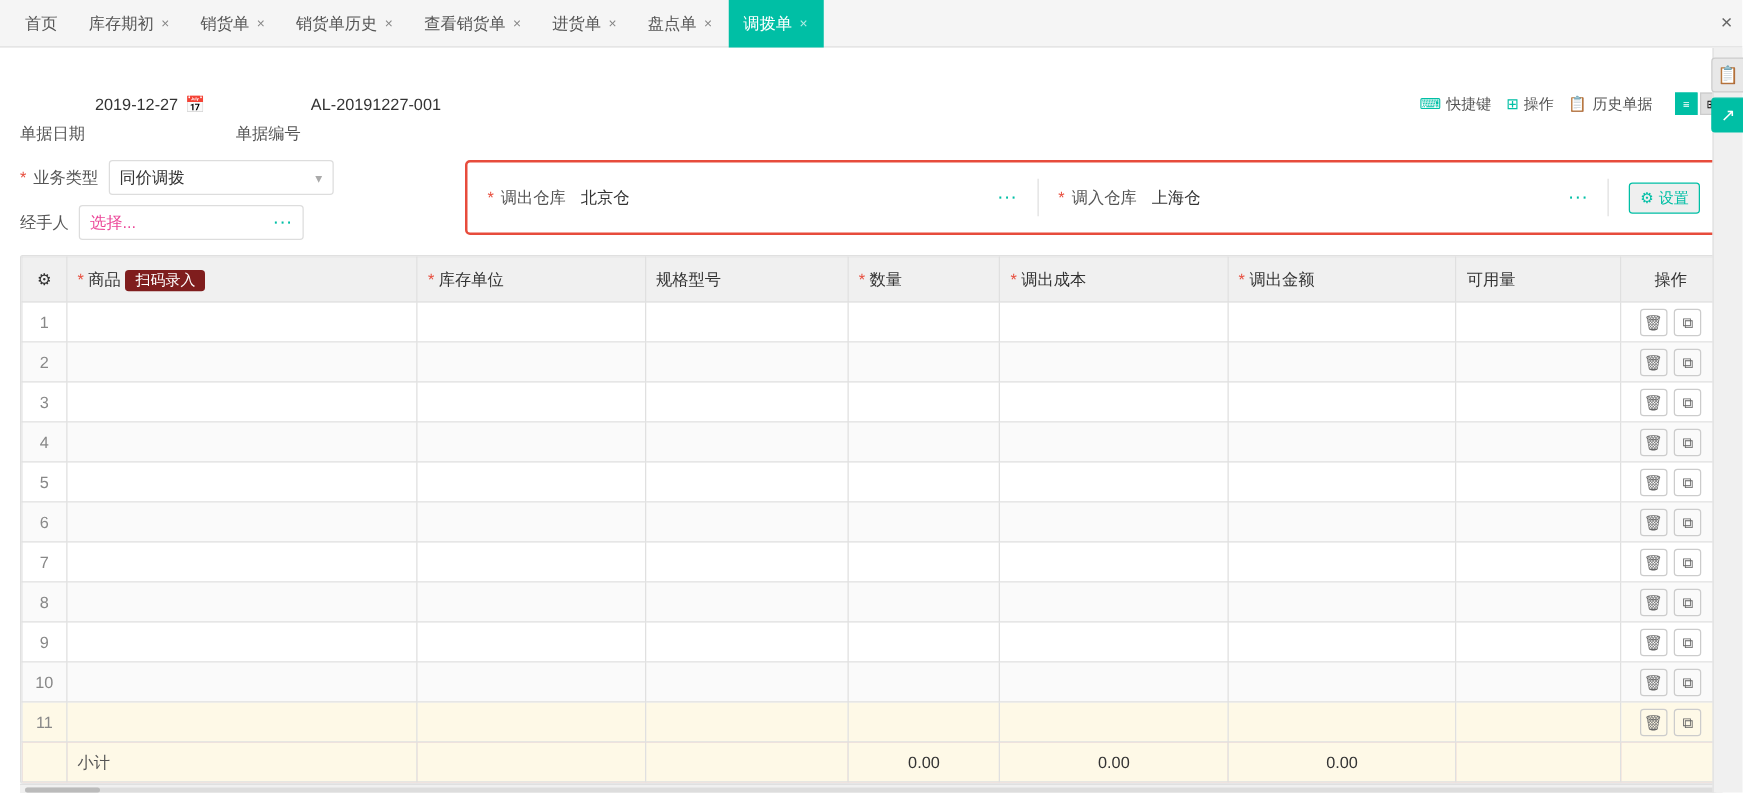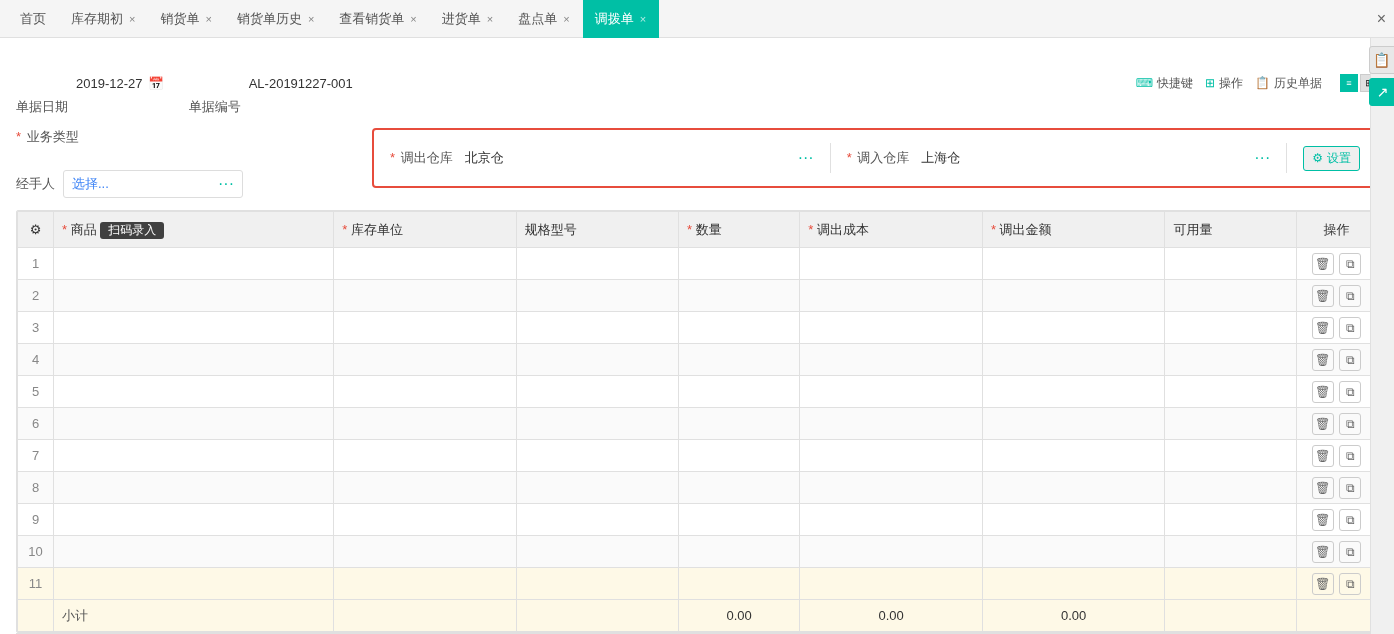--- a/index.html
+++ b/index.html
@@ -92,21 +92,21 @@
     
     .form-area {
       display: flex;
       align-items: flex-start;
       gap: 16px;
       margin-bottom: 12px;
     }
     .form-left {
       display: flex;
       flex-direction: column;
-      gap: 24px;
+      gap: 8px;
       min-width: 340px;
     }
     .form-field {
       display: flex;
       align-items: center;
     }
     .form-field label {
       font-size: 13px;
       color: #555;
       margin-right: 8px;
@@ -204,21 +204,21 @@
       font-weight: normal;
       color: #333;
       white-space: nowrap;
     }
     thead th .required { color: #e74c3c; }
     .th-gear {
       width: 36px;
       text-align: center;
     }
     .scan-btn {
-      background: #404040;
+      background: #7f1d1d;
       color: #fff;
       border: none;
       border-radius: 3px;
       padding: 0 8px;
       font-size: 12px;
       cursor: pointer;
       white-space: nowrap;
     }
     .th-actions { width: 80px; text-align: center; }
 
@@ -405,25 +405,29 @@
   </div>
 
   <div class="form-area">
 
     <div class="form-left">
       <div class="form-field">
         <label>
           <span class="required">*</span>
           <span>业务类型</span>
         </label>
+        <div class="form-select">
+          <span>同价调拨</span>
+          <span class="chevron">▾</span>
+        </div>
       </div>
       <div class="form-field">
         <label>经手人</label>
         <div class="form-select" style="min-width:180px;">
-          <span style="color:#3b82f6;">选择...</span>
+          <span style="color:#ec4899;">选择...</span>
           <span class="ellipsis-btn">···</span>
         </div>
       </div>
     </div>
 
     <div class="form-right-box">
       <div class="warehouse-field">
         <label>
           <span class="required">*</span>
           <span>调出仓库</span>

